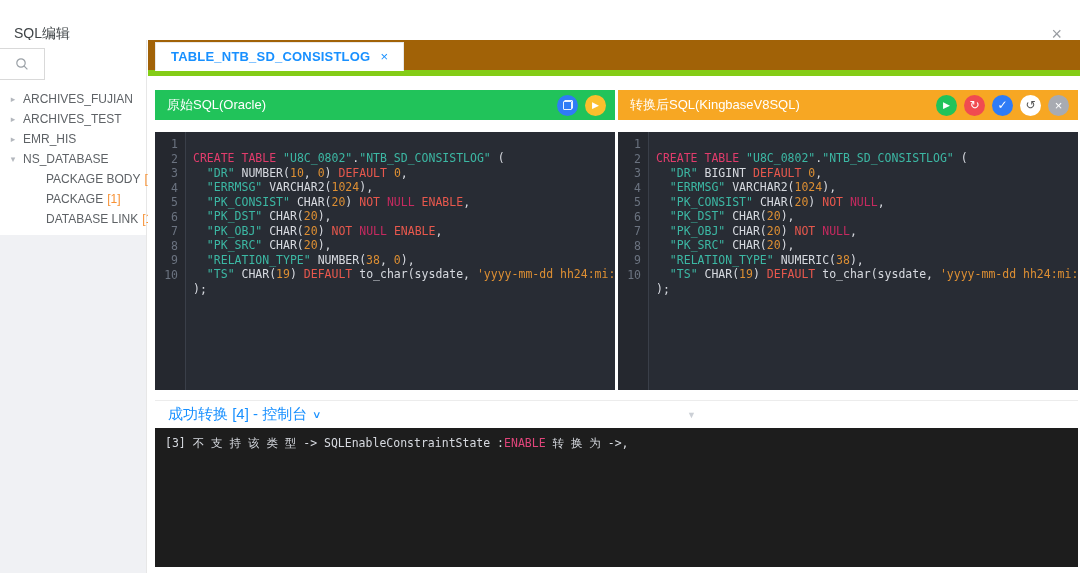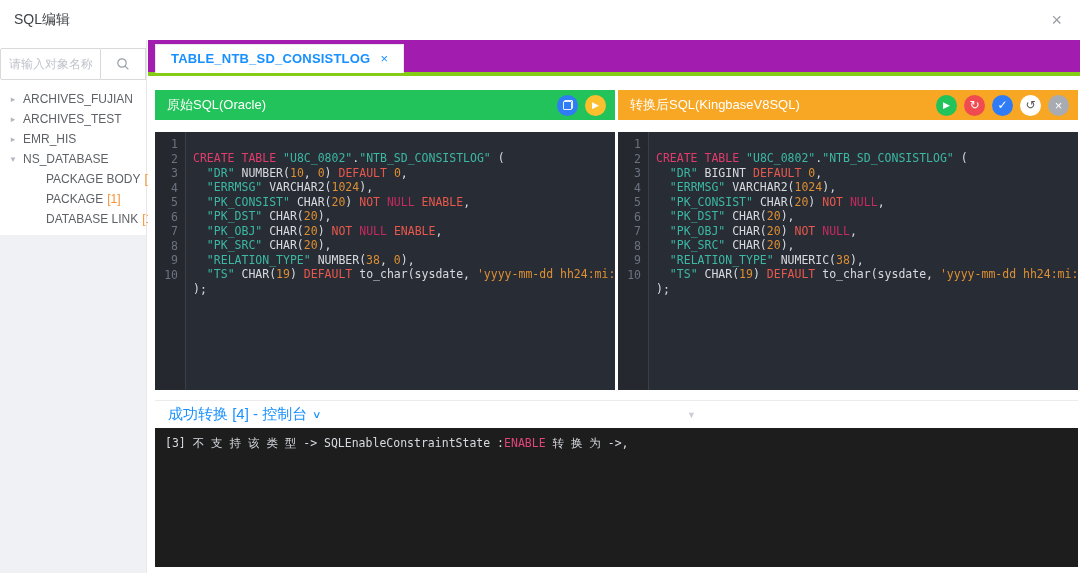--- a/index.html
+++ b/index.html
@@ -1,21 +1,21 @@
 <!DOCTYPE html>
 <html><head>
 <meta charset="utf-8">
 <style>
   * { margin:0; padding:0; box-sizing:border-box; }
   html,body { width:1080px; height:573px; background:#fff; overflow:hidden;
               font-family:"Liberation Sans","DejaVu Sans",sans-serif; }
   .mono { font-family:"DejaVu Sans Mono",monospace; }
 
   
-  .topbar { position:absolute; left:0; top:0; width:1080px; height:40px; background:#fff;
+  .topbar { position:absolute; left:0; top:14px; width:1080px; height:40px; background:#fff;
             display:flex; align-items:center; justify-content:space-between; padding:0 18px 0 14px; }
   .topbar-title { font-size:14px; color:#3f4447; }
   .topbar-close { font-size:18px; color:#9a9ea3; cursor:pointer; line-height:1; }
 
   
   .sidebar { position:absolute; left:0; top:40px; width:147px; bottom:0;
              border-right:1px solid #e7e7e7; display:flex; flex-direction:column; background:#fff; }
   .search-row { display:flex; padding:8px 0 7px 0; background:#fff; }
   .search-input { width:101px; height:32px; border:1px solid #d9d9d9; border-radius:2px 0 0 2px;
                   padding:0 8px; font-size:12px; color:#333; outline:none; }
@@ -26,21 +26,21 @@
   .tree-item { height:20px; display:flex; align-items:center; font-size:12px; color:#5e6266; cursor:pointer; }
   .tree-item .caret { width:10px; margin-left:8px; color:#b3b7bd; font-size:9px; text-align:center; }
   .tree-item.child { padding-left:30px; }
   .tree-item .lbl { margin-left:5px; white-space:nowrap; }
   .tree-item.child .lbl { margin-left:16px; }
   .tree-item .cnt { color:#f79134; margin-left:4px; }
   .side-filler { flex:1; background:#f0f1f4; }
 
   
   .main { position:absolute; left:148px; top:40px; right:0; bottom:0; background:#fff; }
-  .tabstrip { position:relative; height:36px; border-bottom:4px solid #84cc16; background:#a21caf;text-decoration:underline; }
+  .tabstrip { position:relative; height:36px; border-bottom:6px solid #84cc16; background:#a16207;text-decoration:underline; }
   .tab { position:absolute; left:7px; bottom:-1px; height:29px; background:#fff;
          border:1px solid #e8e8e8; border-bottom:1px solid #fff; display:flex; align-items:center;
          gap:10px; padding:0 15px; cursor:pointer; }
   .tab-label { font-size:13px; font-weight:bold; color:#1890ff; letter-spacing:.2px; }
   .tab-close { font-size:13px; color:#1890ff; }
 
   .content { padding:14px 2px 0 7px; }
   .panels { display:flex; gap:3px; height:300px; }
   .panel { flex:1; display:flex; flex-direction:column; min-width:0;gap:12px; }
   .panel-header { height:30px; display:flex; align-items:center; justify-content:space-between;
@@ -85,21 +85,20 @@
 </head>
 <body>
 
 <div class="topbar">
   <span class="topbar-title">SQL编辑</span>
   <span class="topbar-close">×</span>
 </div>
 
 <div class="sidebar">
   <div class="search-row">
-    <input class="search-input" type="text" placeholder="请输入对象名称" style="">
     <button class="search-btn">
       <svg class="search-icon-svg" viewBox="0 0 14 14">
         <circle cx="6" cy="6" r="4.2" fill="none" stroke="#9aa0a6" stroke-width="1.2"></circle>
         <line x1="9.2" y1="9.2" x2="12.4" y2="12.4" stroke="#9aa0a6" stroke-width="1.2"></line>
       </svg>
     </button>
   </div>
   <div class="tree" id="tree">
       <div class="tree-item">
         <span class="caret">▸</span>

